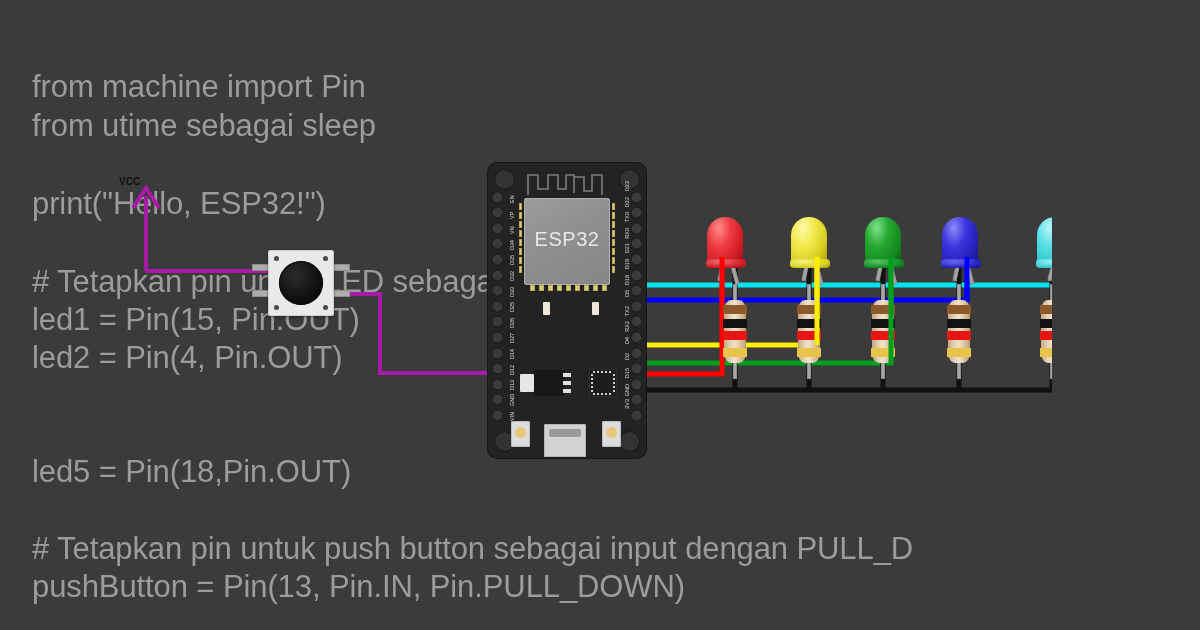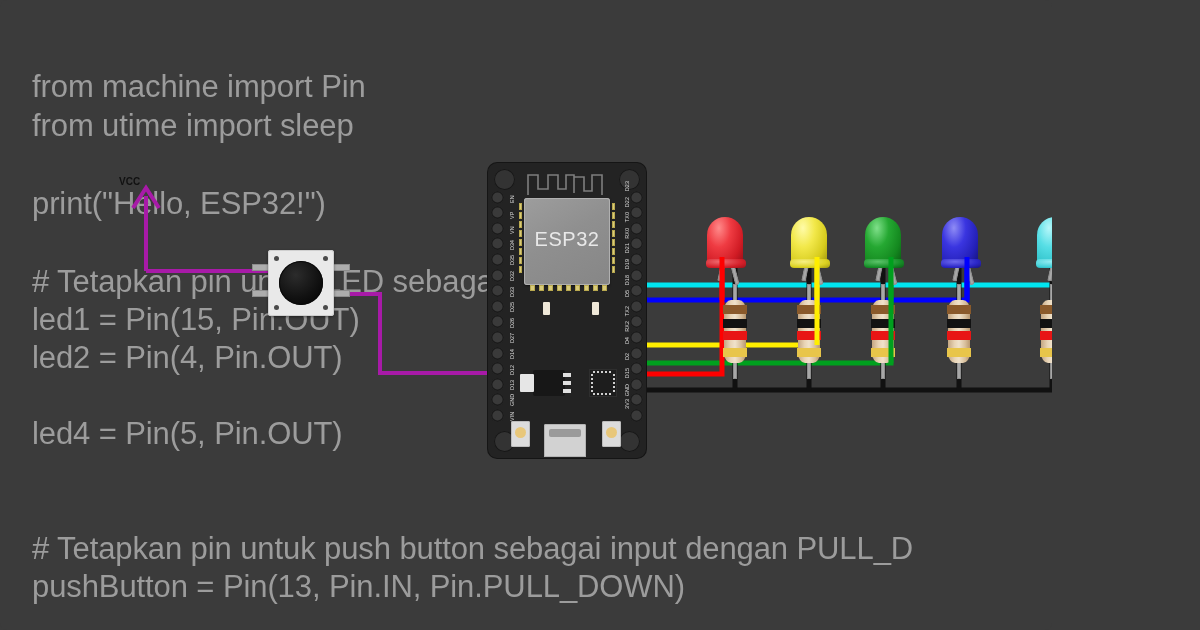--- a/index.html
+++ b/index.html
@@ -284,26 +284,26 @@
     z-index: 6;
   }
 </style>
 </head>
 <body>
 
 <div id="stage">
 
   <div class="code-layer">
     <div class="code-line" style="left:32px;top:68px">from machine import Pin</div>
-    <div class="code-line" style="left:32px;top:107px">from utime import sleep</div>
+    <div class="code-line" style="left:32px;top:107px">from utime sebagai sleep</div>
     <div class="code-line" style="left:32px;top:185px">print("Hello, ESP32!")</div>
     <div class="code-line" style="left:32px;top:263px"># Tetapkan pin untuk LED sebagai output</div>
     <div class="code-line" style="left:32px;top:301px">led1 = Pin(15, Pin.OUT)</div>
     <div class="code-line" style="left:32px;top:339px">led2 = Pin(4, Pin.OUT)</div>
-    <div class="code-line" style="left:32px;top:415px">led4 = Pin(5, Pin.OUT)</div>
+    <div class="code-line" style="left:32px;top:453px">led5 = Pin(18,Pin.OUT)</div>
     <div class="code-line" style="left:32px;top:530px"># Tetapkan pin untuk push button sebagai input dengan PULL_D</div>
     <div class="code-line" style="left:32px;top:568px">pushButton = Pin(13, Pin.IN, Pin.PULL_DOWN)</div>
   </div>
 
   <svg class="wire-layer" viewBox="0 0 1200 630" width="1200" height="630">
 
     <g>
       <path d="M146,271 L146,196" stroke="#a81aa8" stroke-width="4" fill="none"></path>
       <path d="M146,271 L272,271" stroke="#a81aa8" stroke-width="4" fill="none"></path>
       <path d="M330,294 L380,294 L380,373 L492,373" stroke="#a81aa8" stroke-width="4" fill="none"></path>

